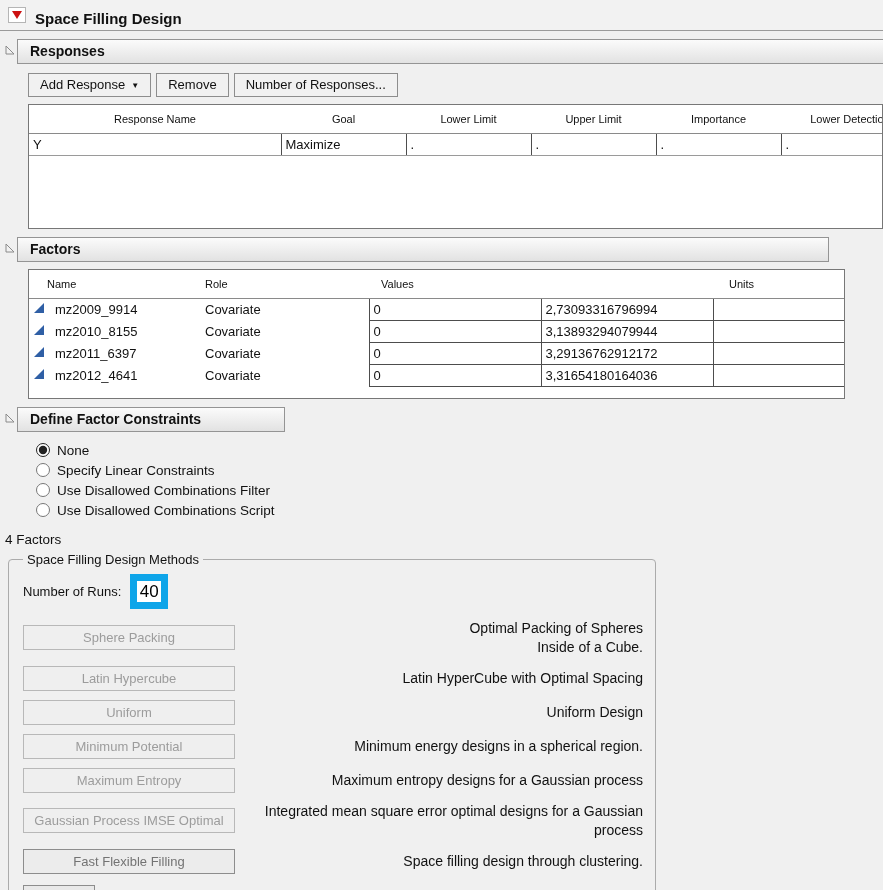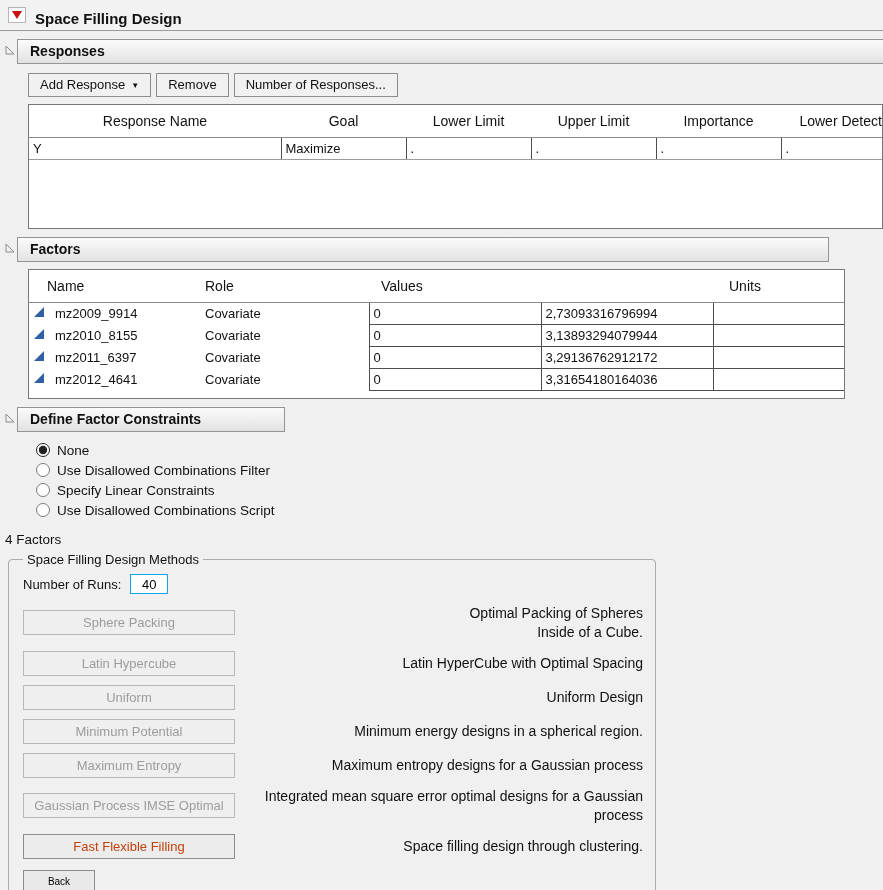--- a/index.html
+++ b/index.html
@@ -32,21 +32,21 @@
   .btn-row { display:flex; gap:5px; margin:9px 0 0 28px; }
   .btn { border:1px solid #8d8d8d; background:#f1f1f1; padding:3px 11px 4px;
          font-size:13px; font-family:inherit; color:#111; cursor:pointer; }
   .caret { display:inline-block; margin-left:6px; font-size:8px; position:relative; top:-1px; }
 
   
   .tbl-wrap { margin:7px 0 0 28px; background:#fff; border:1px solid #777; overflow:hidden; }
   #responses-wrap { width:855px; height:125px; }
   #factors-wrap   { width:817px; height:130px; }
   table { border-collapse:collapse; table-layout:fixed; }
-  th { font-weight:normal; font-size:14px; height:23px; padding:8px 4px;
+  th { font-weight:normal; font-size:11px; height:23px; padding:8px 4px;
        border-bottom:1px solid #8a8a8a; white-space:nowrap; overflow:hidden; }
   td { height:22px; padding:0 4px; white-space:nowrap; overflow:hidden; font-size:13px; }
   .val-cell { border:1px solid #4d4d4d; }
   .row-line td { border-bottom:1px solid #9a9a9a; }
   .name-cell { display:flex; align-items:flex-start; gap:10px; }
   th.th-left { text-align:left; }
   th.th-center { text-align:center; }
 
   
   .radio-group { margin:10px 0 0 0; }
@@ -54,25 +54,25 @@
   .radio-row input { width:14px; height:14px; margin:0; accent-color:#222; }
   .radio-row label { font-size:13.5px; }
 
   .factors-count { margin:14px 0 0 5px; font-size:13.5px; }
 
   
   fieldset.methods { width:648px; margin:5px 0 0 8px; border:1px solid #ababab; border-radius:4px;
                      padding:4px 12px 12px 14px; background:#f0f0f0; }
   fieldset.methods legend { font-size:13px; padding:0 4px; margin-left:0; }
   .runs-row { display:flex; align-items:center; gap:9px; margin:3px 0 10px 0; }
-  .runs-input { width:38px; height:20px; border:1px solid #0ea5e9; background:#fff;
-                text-align:center; font-size:13px; font-family:inherit; }
+  .runs-input { width:38px; height:35px; border:7px solid #0ea5e9; background:#fff;
+                text-align:center; font-size:17px; font-family:inherit; }
   .methods-grid { display:grid; grid-template-columns:212px 1fr; column-gap:11px; row-gap:9px;
                   align-items:center; }
-  .method-btn { height:25px; border:1px solid #8d8d8d; background:#ececec; color:#c2410c;
+  .method-btn { height:25px; border:1px solid #8d8d8d; background:#ececec; color:#737373;
                 font-size:13px; font-family:inherit; cursor:pointer; }
   .method-btn.disabled { color:#9c9c9c; border-color:#b8b8b8; background:#efefef; }
   .method-desc { font-size:14px; white-space:pre-line; line-height:1.35;text-align:right; }
   .back-btn { margin-top:11px; width:72px; height:23px; border:1px solid #8d8d8d;
               background:#e9e9e9; font-size:10px; font-family:inherit; cursor:pointer; }
 </style>
 </head>
 <body>
 
 <div class="titlebar">
@@ -224,26 +224,26 @@
   </span>
   <div class="section-bar bar-constraints">Define Factor Constraints</div>
 </div>
 
 <div class="radio-group">
   <div class="radio-row">
     <input type="radio" name="constraints" id="c0" checked="" style="">
     <label for="c0">None</label>
   </div>
   <div class="radio-row">
+    <input type="radio" name="constraints" id="c1" style="">
+    <label for="c1">Specify Linear Constraints</label>
+  </div>
+  <div class="radio-row">
     <input type="radio" name="constraints" id="c2" style="">
     <label for="c2">Use Disallowed Combinations Filter</label>
-  </div>
-  <div class="radio-row">
-    <input type="radio" name="constraints" id="c1" style="">
-    <label for="c1">Specify Linear Constraints</label>
   </div>
   <div class="radio-row">
     <input type="radio" name="constraints" id="c3" style="">
     <label for="c3">Use Disallowed Combinations Script</label>
   </div>
 </div>
 
 <div class="factors-count">4 Factors</div>
 
 <fieldset class="methods">

